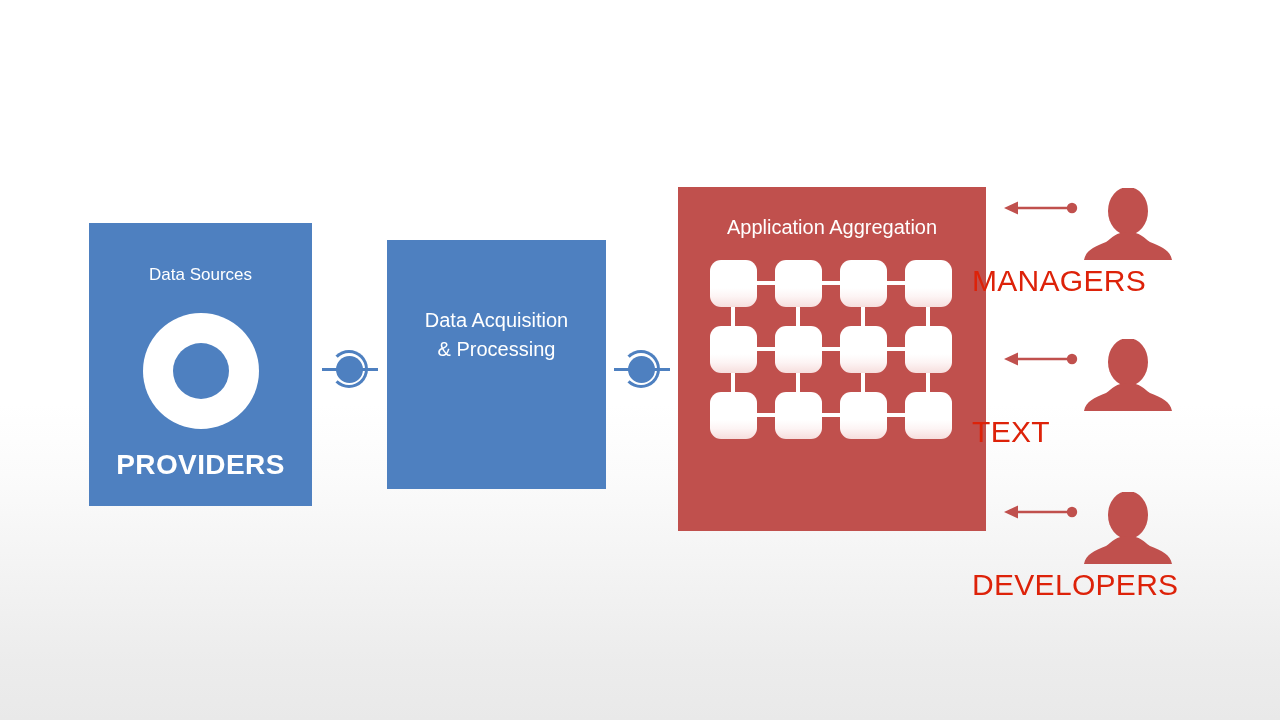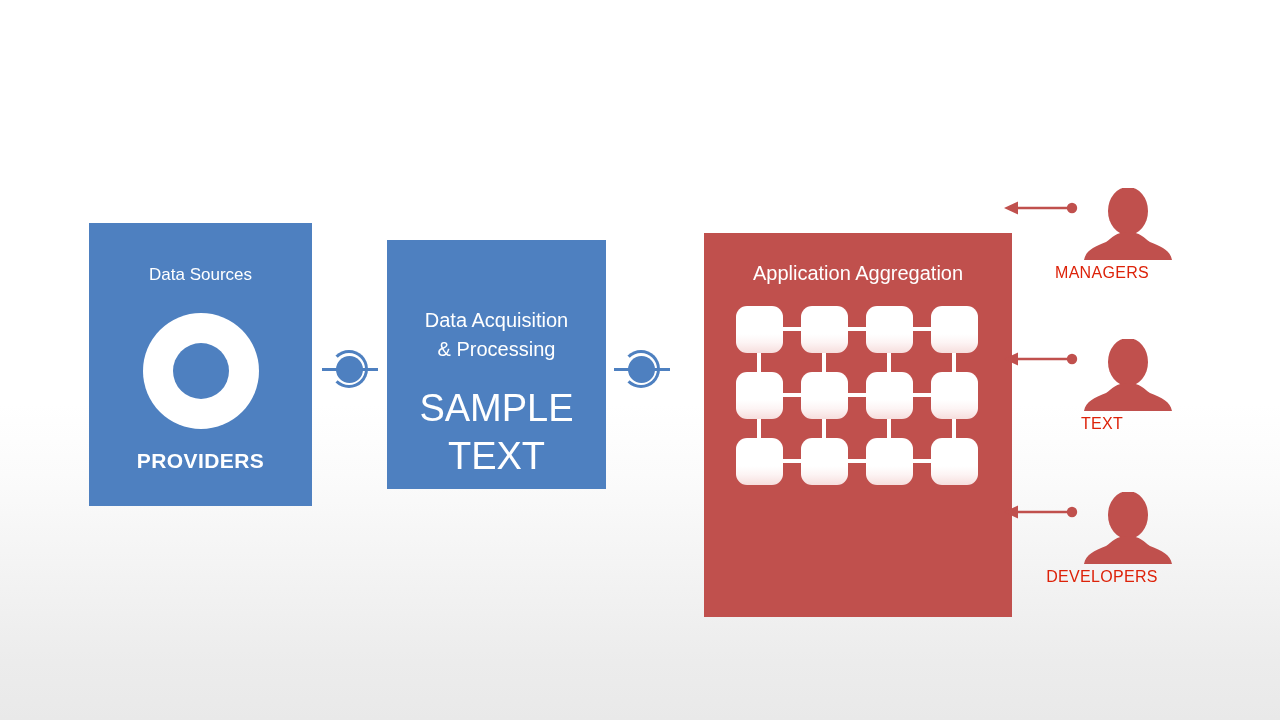--- a/index.html
+++ b/index.html
@@ -83,21 +83,21 @@
   }
   .donut-hole {
     width: 56px;
     height: 56px;
     border-radius: 50%;
     background: #4e80c0;
   }
   #box-sources .providers {
     margin-top: 20px;
     color: #ffffff;
-    font-size: 21px;
+    font-size: 28px;
     font-weight: bold;
     letter-spacing: 0.4px;
   }
 
   
   #box-acquisition {
     left: 387px;
     top: 240px;
     width: 219px;
     height: 249px;
@@ -105,26 +105,25 @@
   }
   #box-acquisition .box-caption { font-size: 20px; line-height: 29px; margin-top: 34px; }
   #box-acquisition .box-bigtext {
     margin-top: 20px;
     font-size: 38px;
     line-height: 48px;
   }
 
   
   #box-project {
-    left: 704px;
+    left: 678px;
     top: 187px;
     width: 308px;
-    height: 384px;
+    height: 344px;
     padding-top: 26px;
-    margin-top: 46px;
   }
   #box-project .box-caption { font-size: 20px; line-height: 29px; }
   #box-project .box-bigtext {
     margin-top: 14px;
     font-size: 34px;
     line-height: 42px;
   }
 
   
   .node-grid {
@@ -206,23 +205,23 @@
     left: 80px;
     top: 0;
     width: 92px;
     height: 72px;
   }
   .actor-label {
     position: absolute;
     left: -30px;
     top: 76px;
     width: 260px;
-    text-align: center;
+    text-align: left;
     color: #dd2209;
-    font-size: 16px;
+    font-size: 30px;
     letter-spacing: 0.3px;
     white-space: nowrap;
   }
 </style>
 </head>
 <body>
 
 <div class="slide">
 
 
@@ -237,24 +236,20 @@
   <div class="connector" style="left:322px; top:348px;">
     <div class="conn-line"></div>
     <div class="conn-arc"></div>
     <div class="conn-dot"></div>
   </div>
 
   <div class="box box-blue" id="box-acquisition">
     <div class="box-caption">
       <div>Data Acquisition</div>
       <div>&amp; Processing</div>
-    </div>
-    <div class="box-bigtext">
-      <div>SAMPLE</div>
-      <div>TEXT</div>
     </div>
   </div>
 
   <div class="connector" style="left:614px; top:348px;">
     <div class="conn-line"></div>
     <div class="conn-arc"></div>
     <div class="conn-dot"></div>
   </div>
 
   <div class="box box-red" id="box-project">

